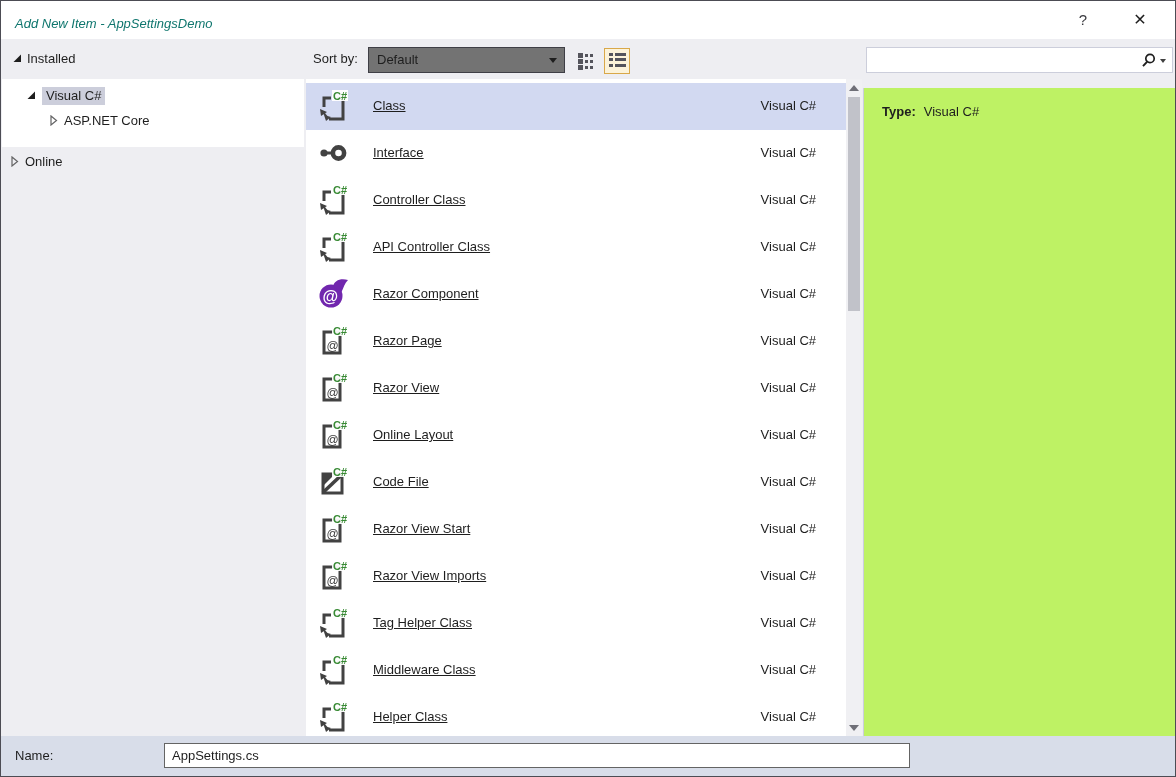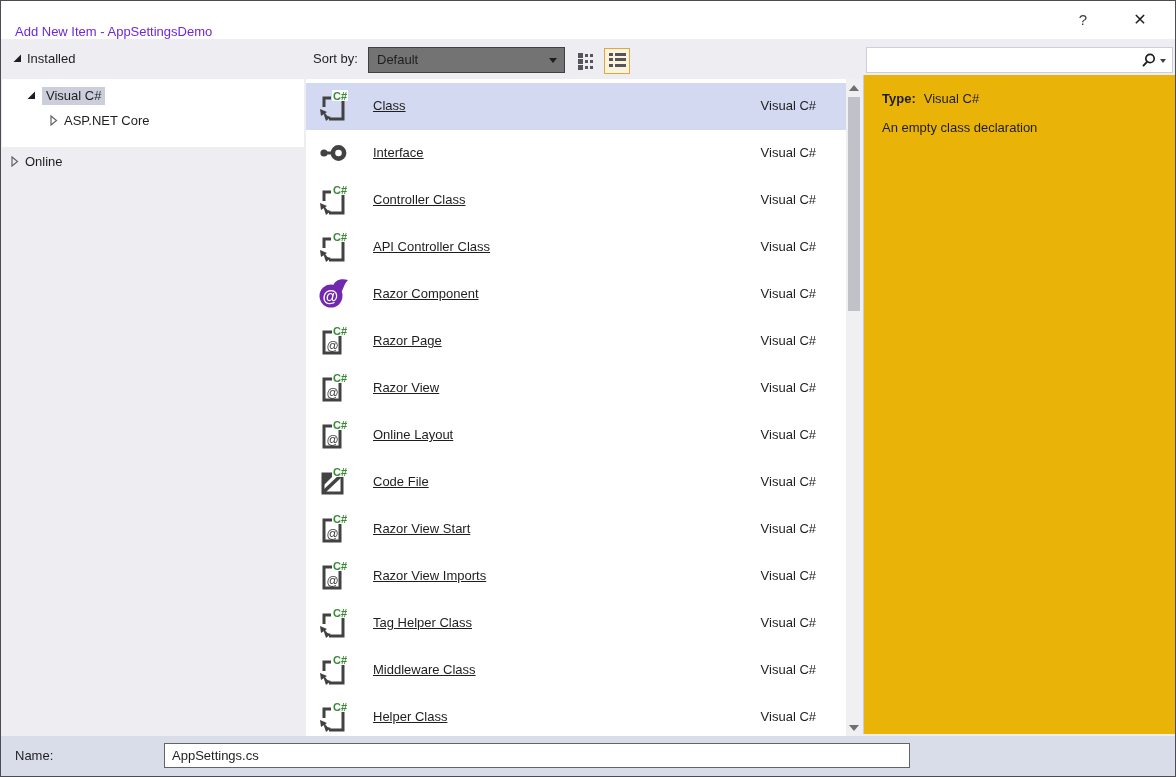--- a/index.html
+++ b/index.html
@@ -3,21 +3,21 @@
 <meta charset="utf-8">
 <style>
   * { box-sizing: border-box; margin: 0; padding: 0; }
   html,body { width:1176px; height:777px; }
   body { font-family: "Liberation Sans", sans-serif; font-size:13px; color:#1E1E1E; }
   .window { position:absolute; left:0; top:0; width:1176px; height:777px;
             border:1px solid #4C4C54; background:#EEEEF2; overflow:hidden; }
 
   
   .titlebar { position:absolute; left:0; top:0; right:0; height:38px; background:#FFFFFF; }
-  .title { position:absolute; left:14px; top:12px; line-height:38px; font-size:13px; color:#6d28d9; }
+  .title { position:absolute; left:14px; top:4px; line-height:38px; font-size:13px; color:#0f766e;font-style:italic; }
   .help-btn { position:absolute; right:77px; top:0; width:30px; height:38px; text-align:center;
               line-height:38px; font-size:15px; color:#3B3B40; cursor:default; }
   .close-btn { position:absolute; right:18px; top:0; width:34px; height:38px; text-align:center;
                line-height:38px; font-size:16px; color:#1E1E1E; cursor:default; }
 
   
   .main { position:absolute; left:0; top:38px; right:0; bottom:40px; background:#EEEEF2; }
 
   
   .sidebar { position:absolute; left:0; top:0; width:305px; height:100%; }
@@ -73,21 +73,21 @@
   .scrollbar { position:absolute; left:845px; top:40px; width:16px; height:659px; background:#F0F0F3; }
   .scroll-arrow { position:absolute; left:0; width:16px; height:17px; display:flex; align-items:center; justify-content:center; }
   .arr-up { top:0; } .arr-down { bottom:2px; }
   .tri-up { width:0; height:0; border-left:5px solid transparent; border-right:5px solid transparent;
             border-bottom:6px solid #6F6F77; }
   .tri-down { width:0; height:0; border-left:5px solid transparent; border-right:5px solid transparent;
             border-top:6px solid #6F6F77; }
   .scroll-thumb { position:absolute; left:2px; top:18px; width:12px; height:214px; background:#C1C2C9; }
 
   
-  .details { position:absolute; left:862px; top:36px; width:312px; height:659px; background:#eab308;
+  .details { position:absolute; left:862px; top:49px; width:312px; height:659px; background:#bef264;
              border-left:1px solid #CCCEDB; padding:16px 0 0 18px; }
   .type-line { margin-bottom:14px; }
   .type-label { font-weight:bold; margin-right:8px; }
   .desc-line { margin-top:0; }
 
   
   .footerbar { position:absolute; left:0; bottom:0; right:0; height:40px; background:#D8DDE9; }
   .name-label { position:absolute; left:14px; top:12px; }
   .name-input { position:absolute; left:163px; top:7px; width:746px; height:25px; background:#FFFFFF;
                 border:1px solid #646464; font-family:"Liberation Sans",sans-serif; font-size:13px;
@@ -358,21 +358,20 @@
       <div class="scroll-thumb"></div>
       <div class="scroll-arrow arr-down">
         <span class="tri-down"></span>
       </div>
     </div>
 
     <div class="details">
       <div class="type-line">
         <span class="type-label">Type:</span><span>Visual C#</span>
       </div>
-      <div class="desc-line">An empty class declaration</div>
     </div>
   </div>
 
   <div class="footerbar">
     <div class="name-label">Name:</div>
     <input class="name-input" type="text" value="AppSettings.cs" style="">
   </div>
 
 </div>
 

